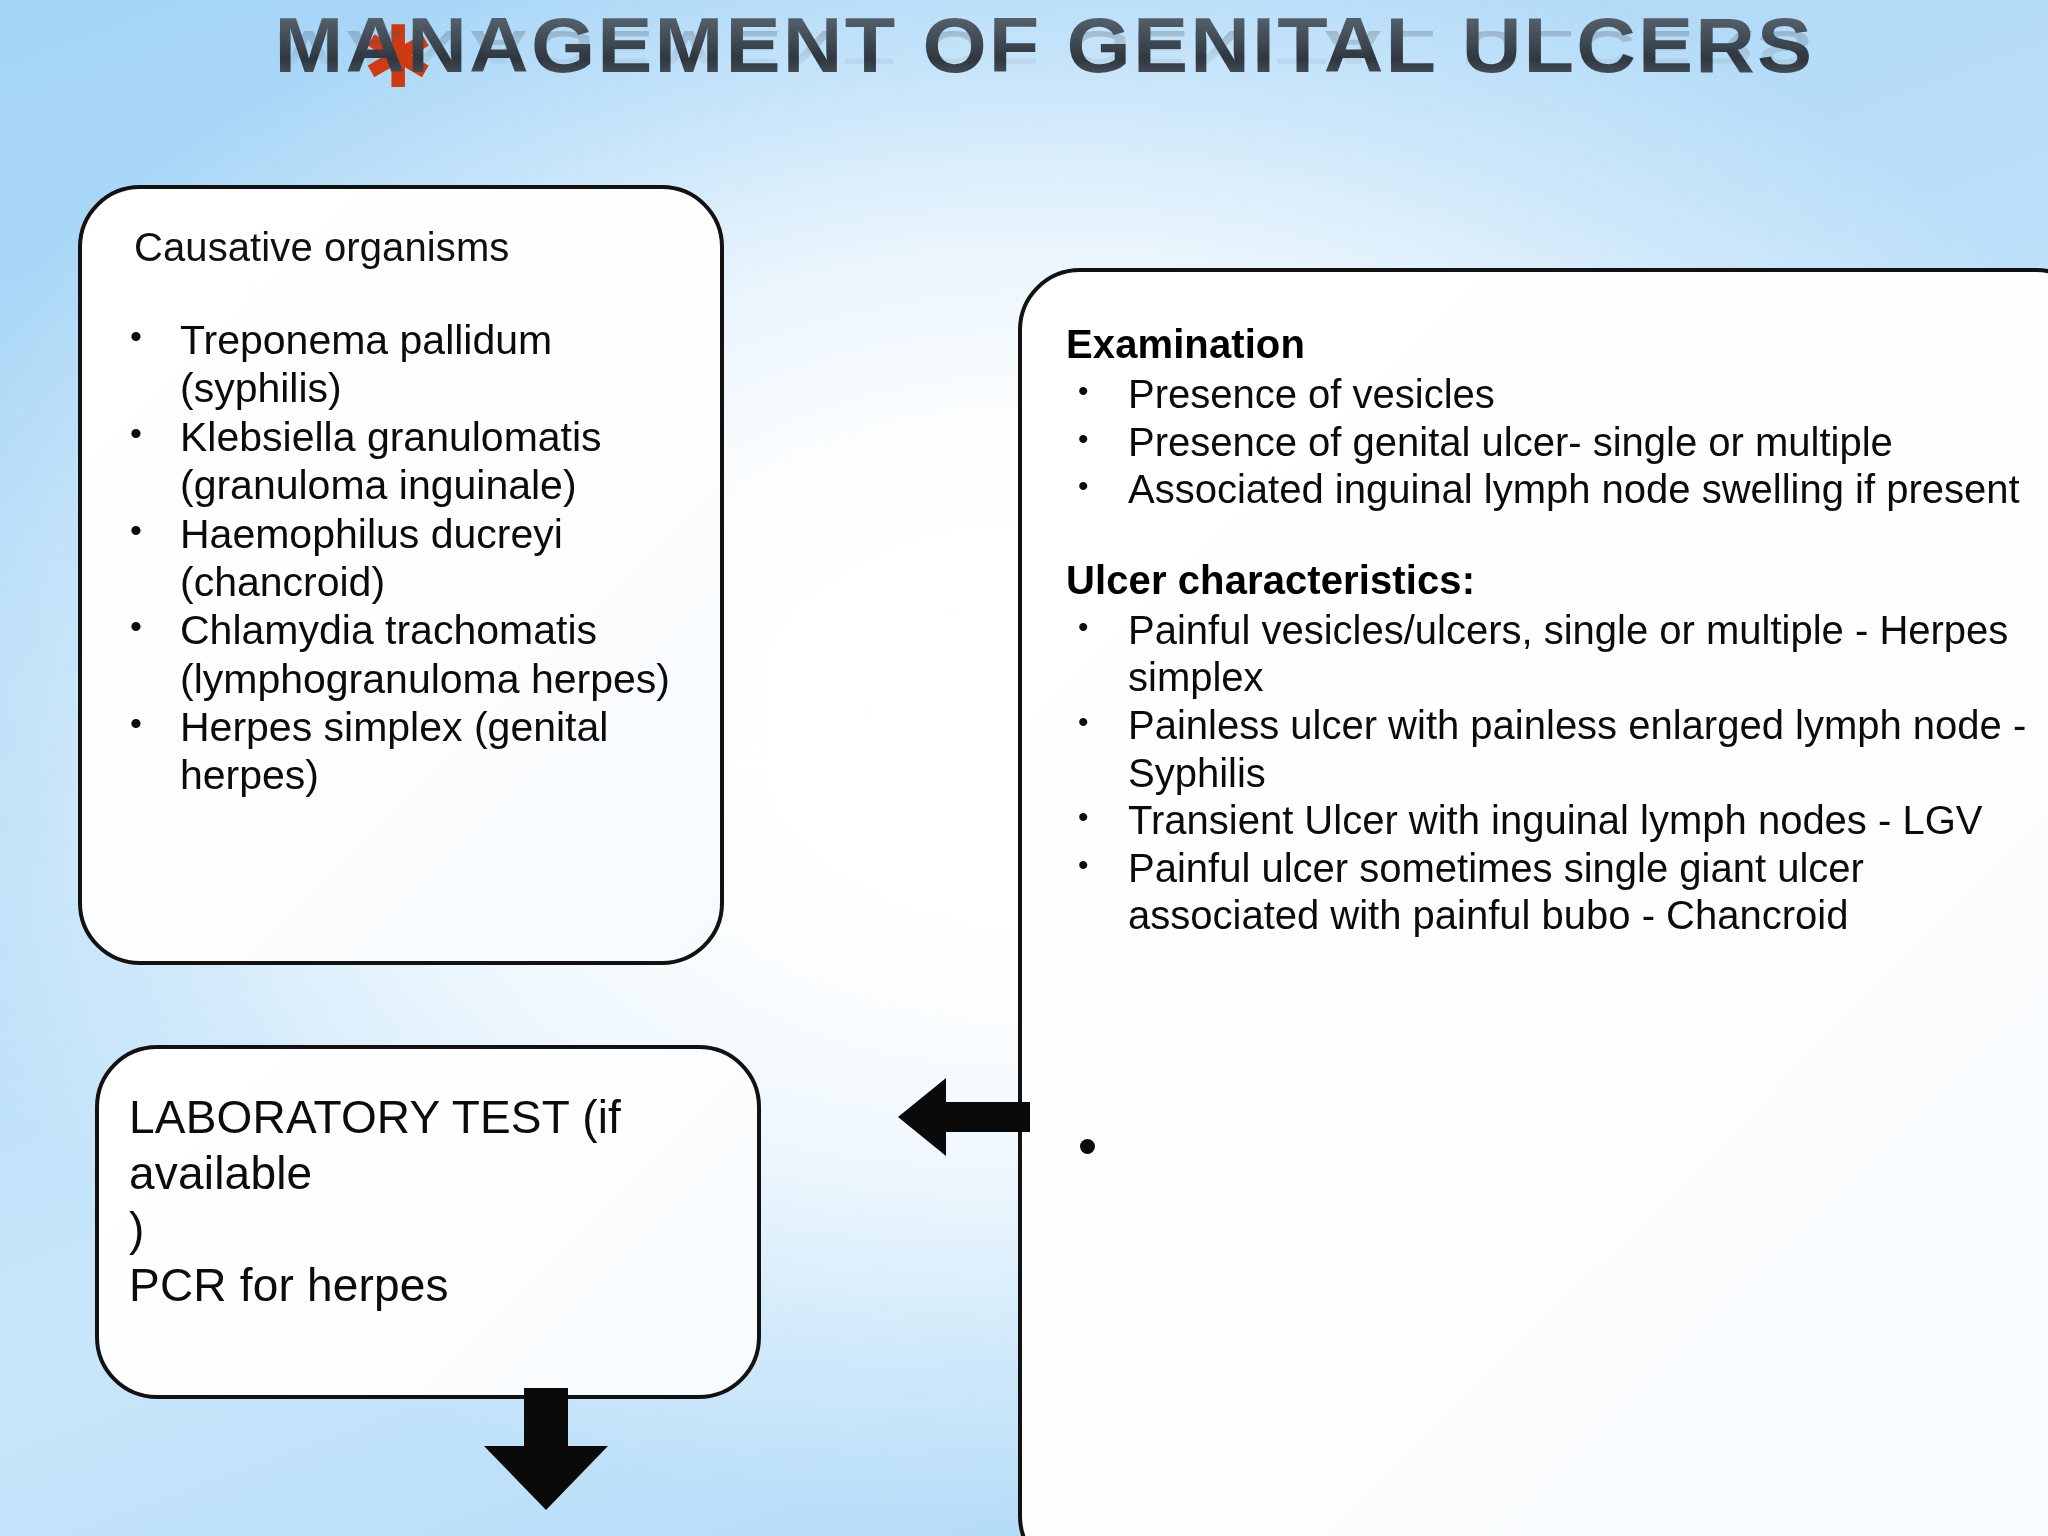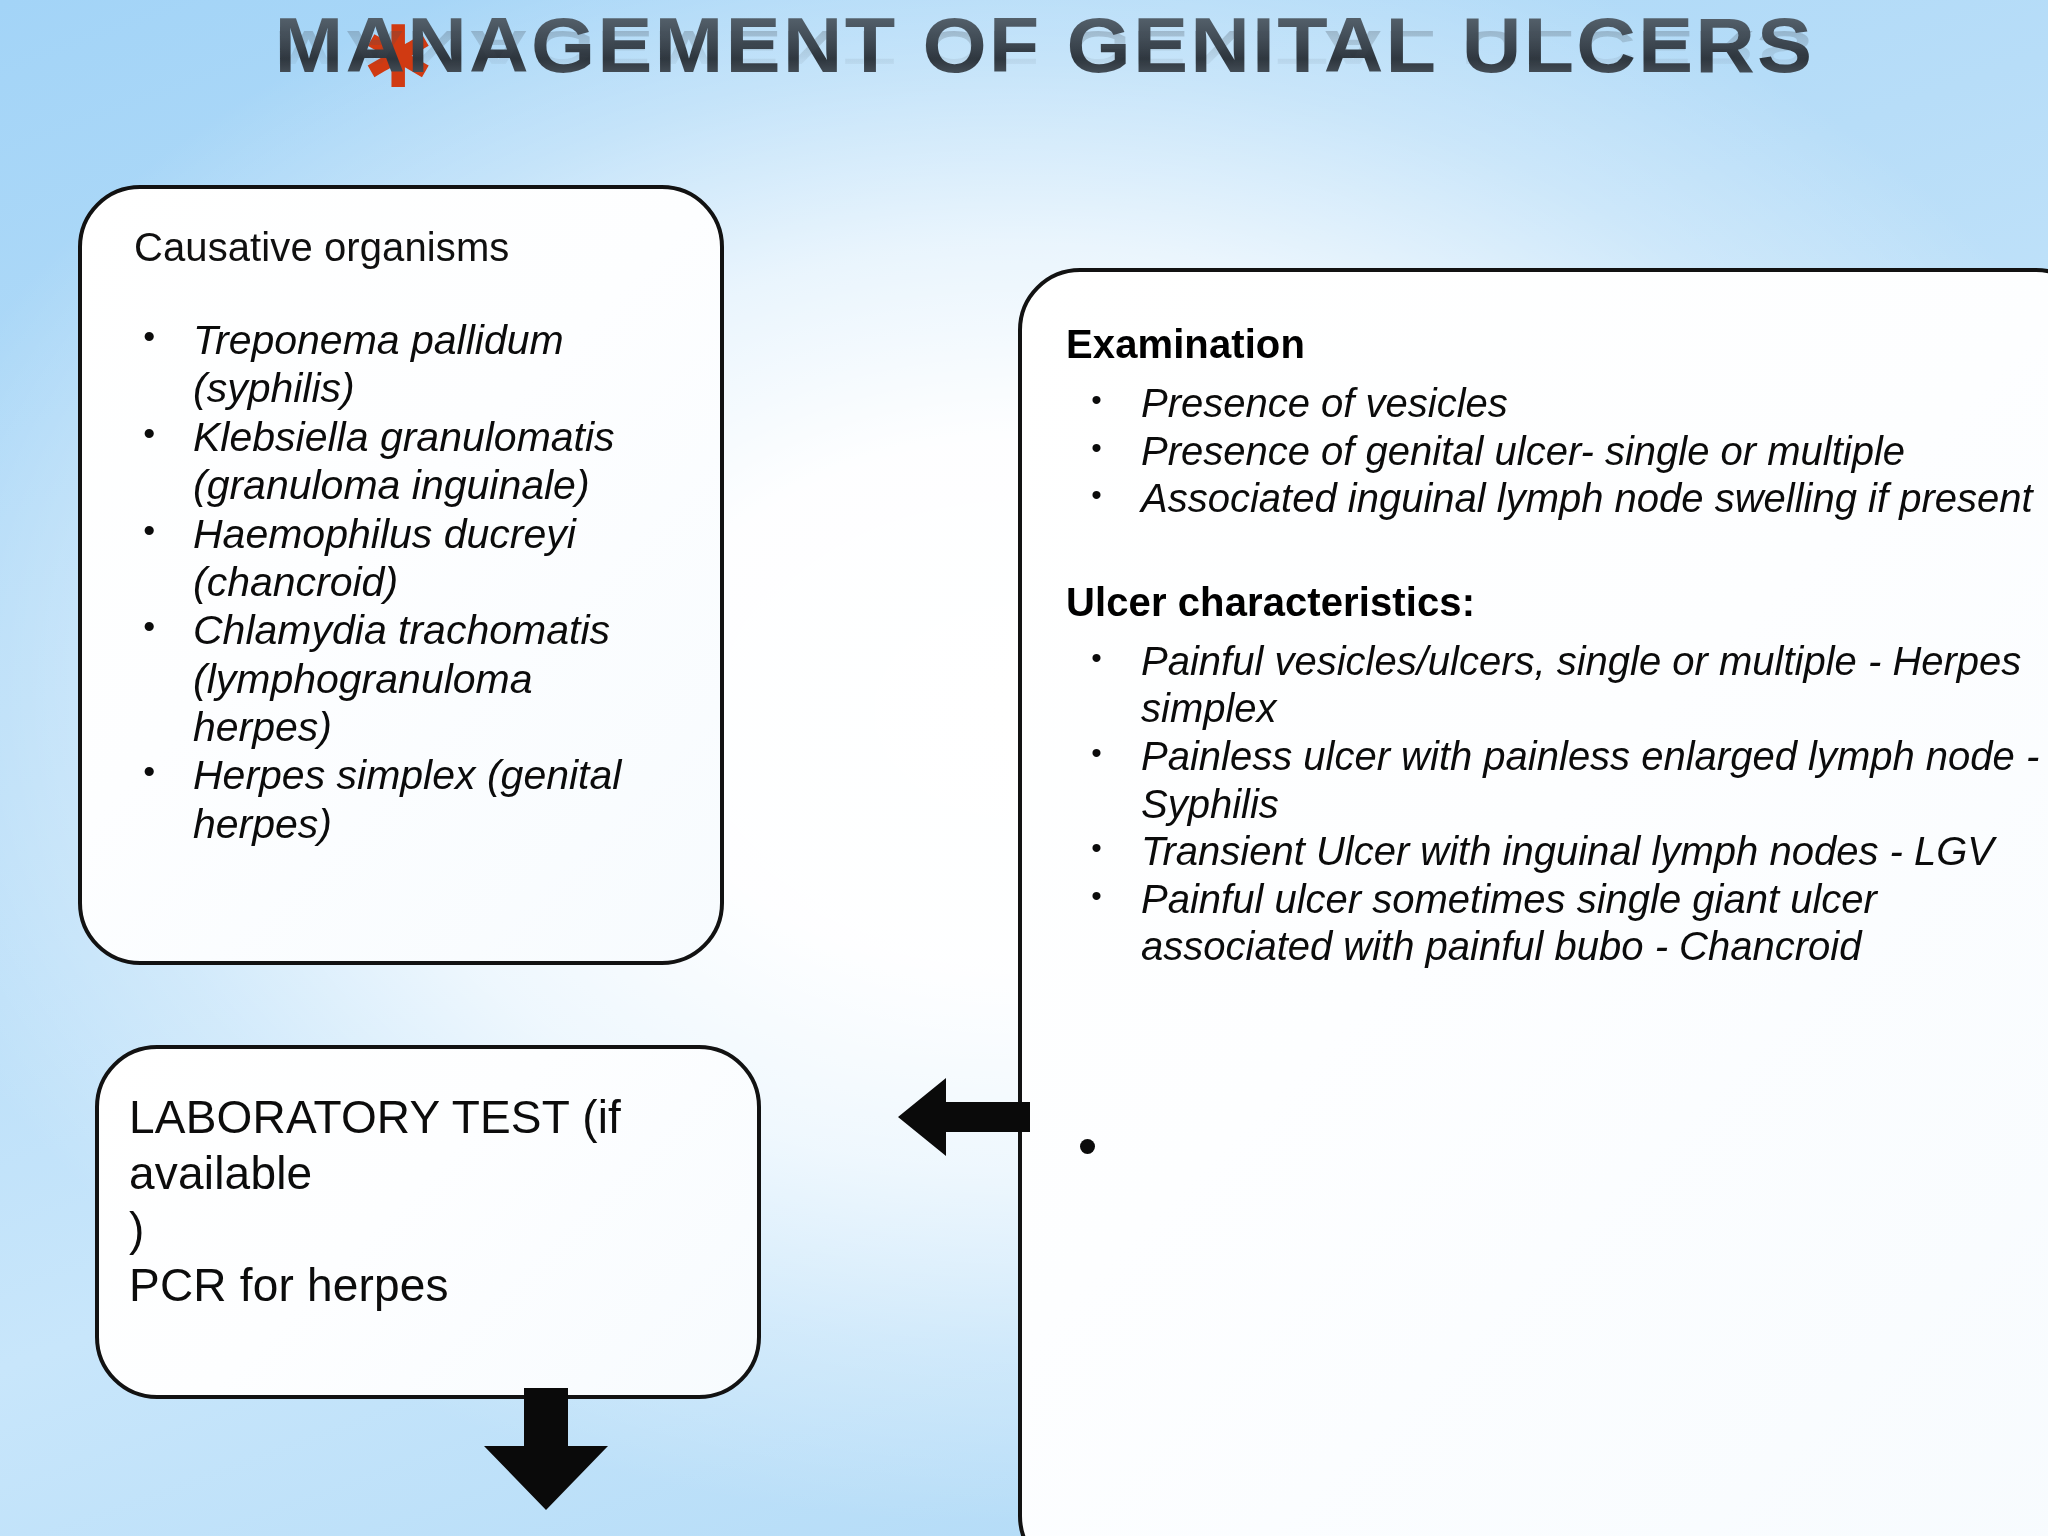--- a/index.html
+++ b/index.html
@@ -131,23 +131,22 @@
   .heading-bold {
     font-family: "Liberation Sans Narrow", "Liberation Sans", sans-serif;
     font-weight: 700;
     font-size: 40px;
     color: #000000;
     margin: 0 0 4px 0;
     letter-spacing: 0.1px;
   }
   ul.bul {
     list-style: none;
-    margin: 13px;
+    margin: 0;
     padding: 0;
-    font-style: italic;
   }
   ul.bul > li {
     position: relative;
     font-family: "Liberation Sans Narrow", "Liberation Sans", sans-serif;
     font-size: 41px;
     line-height: 1.18;
     color: #0b0b0b;
     padding-left: 64px;
     margin-bottom: 2px;
   }

